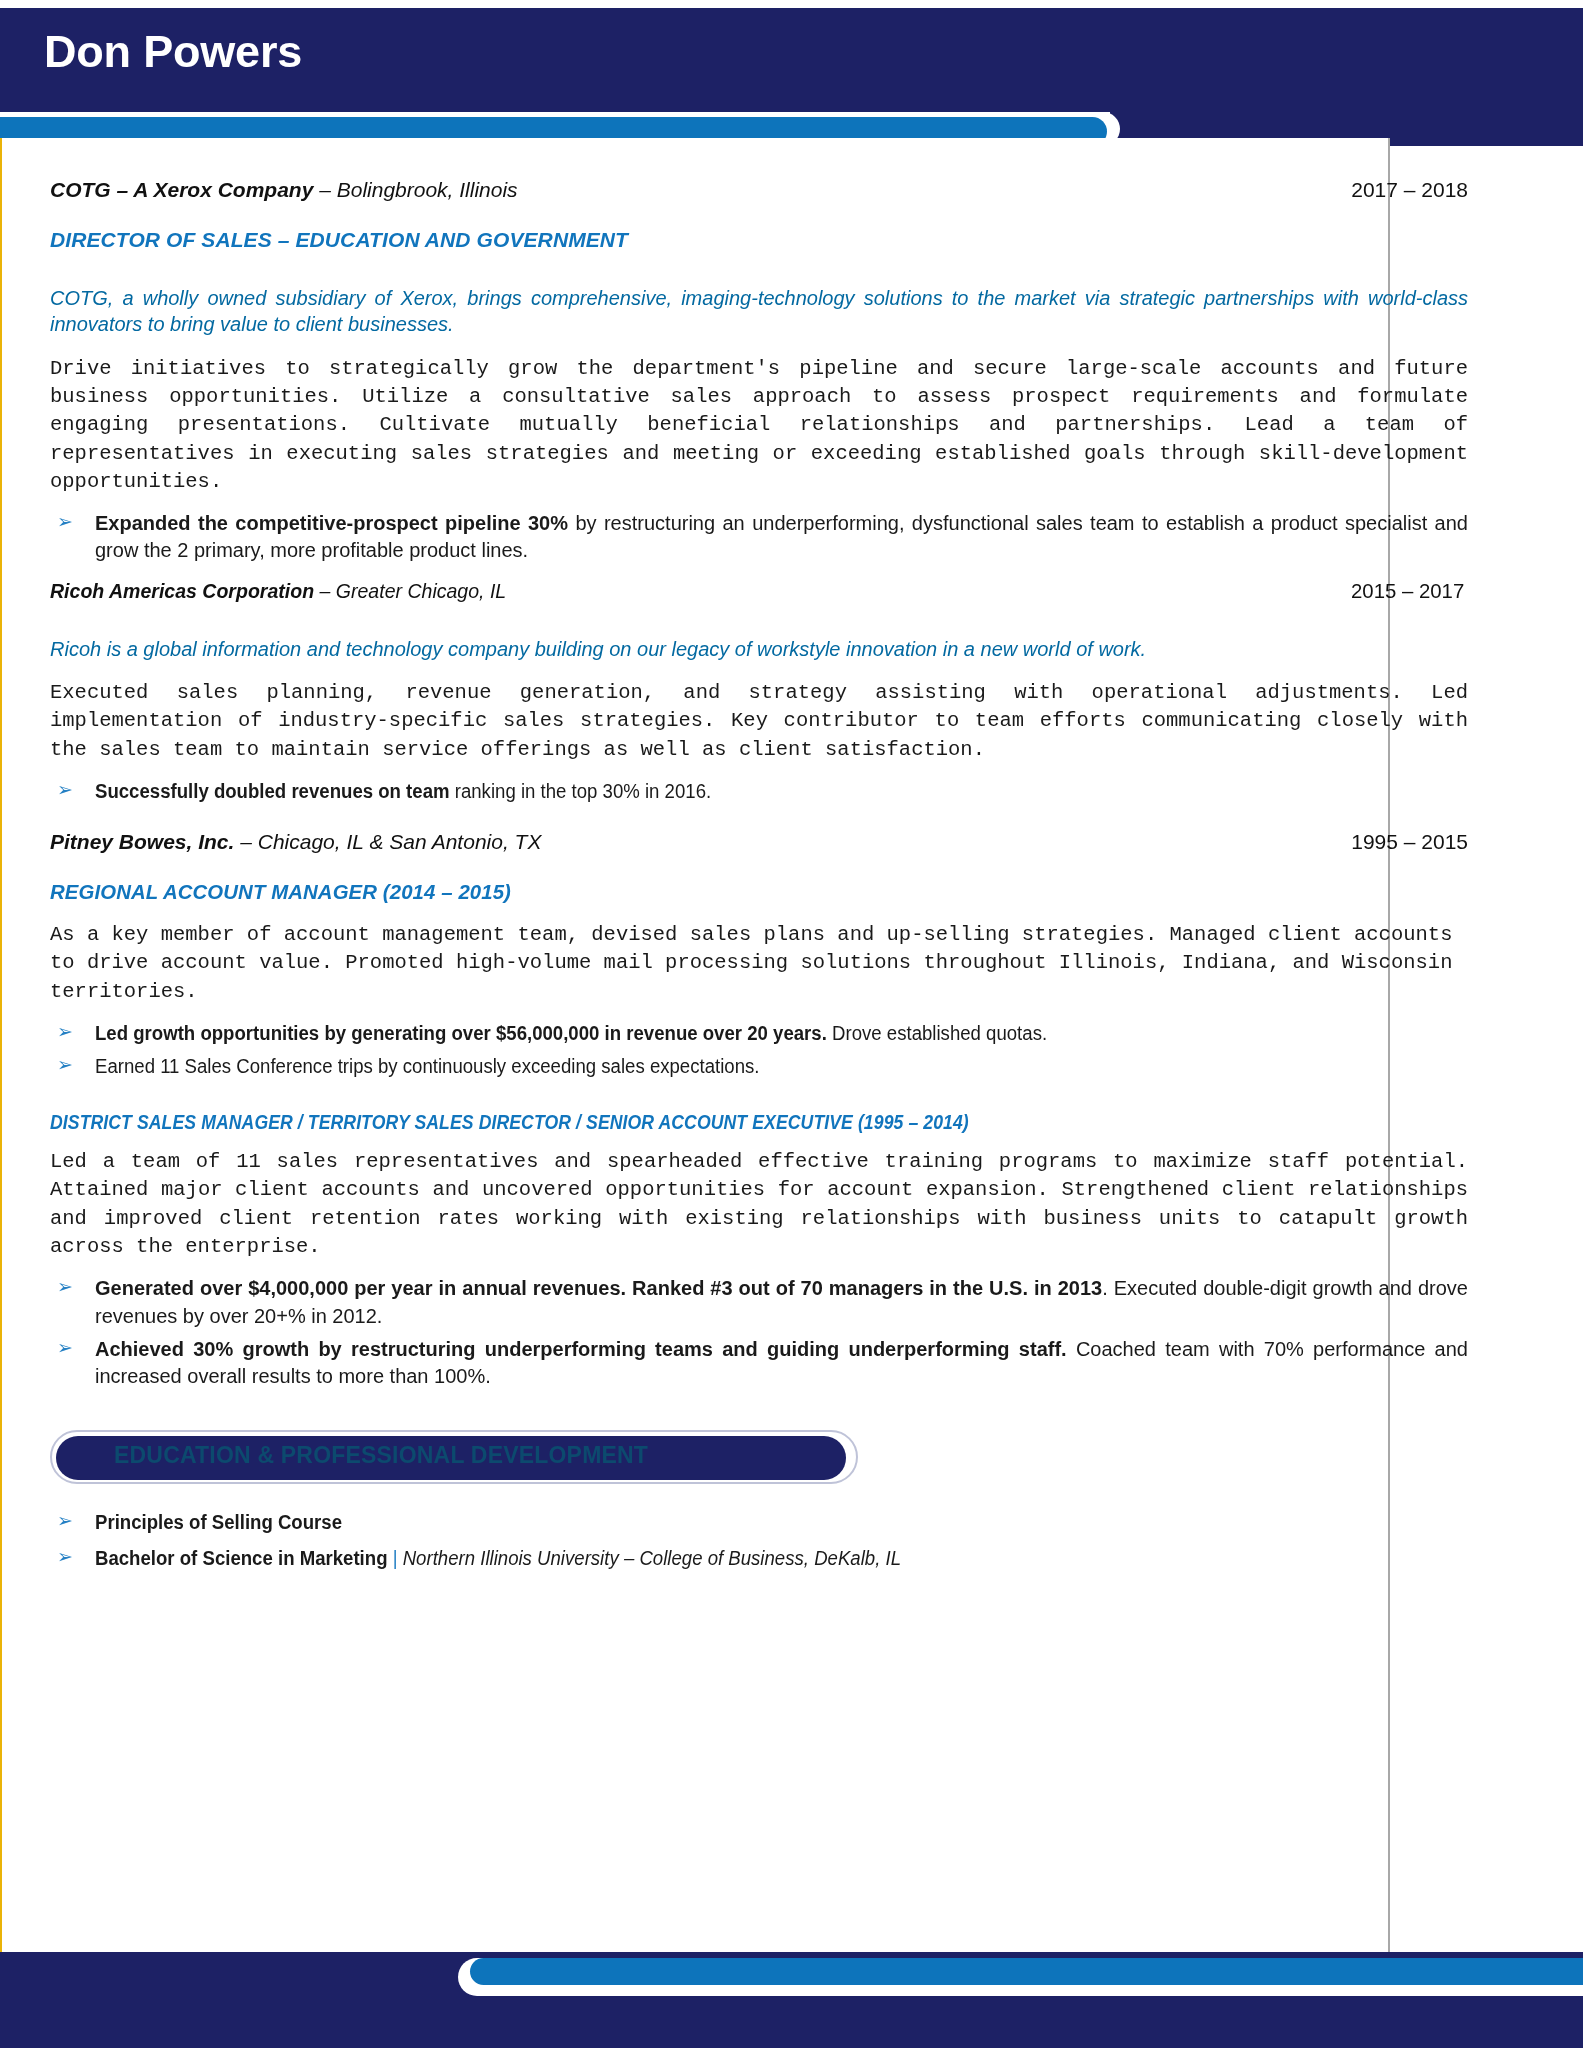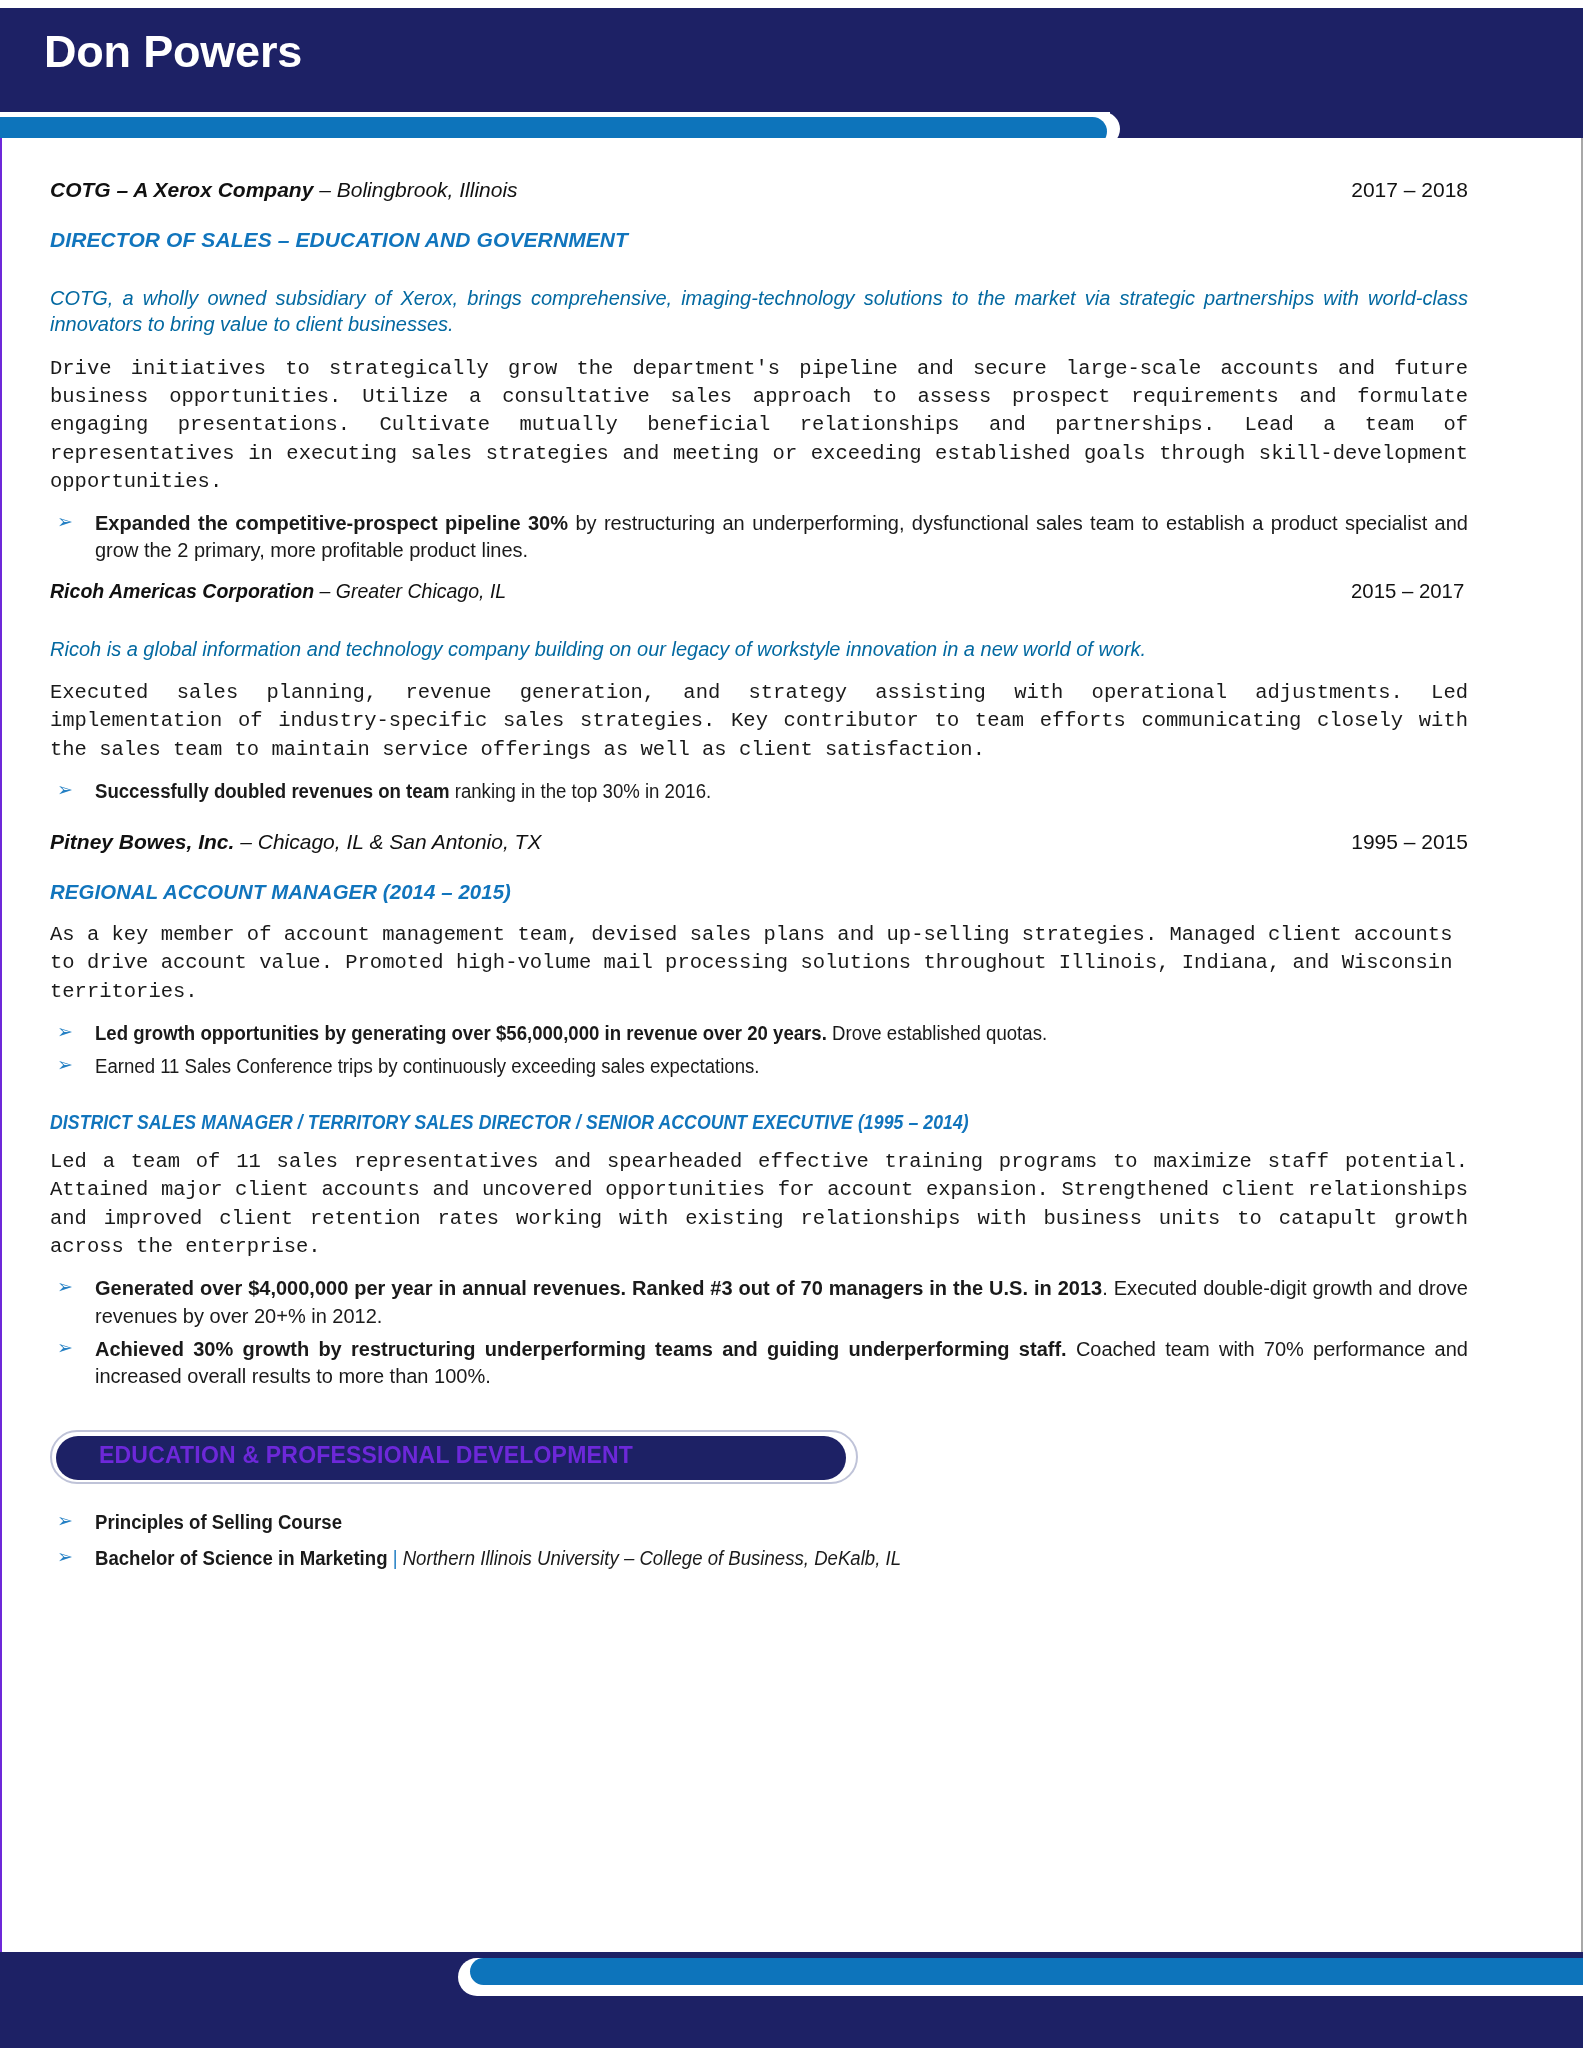--- a/index.html
+++ b/index.html
@@ -104,23 +104,23 @@
     background: #0d74bb;
     border-top-left-radius: 22px;
     border-bottom-left-radius: 22px;
   }
 
   
   .body-frame {
     position: absolute;
     left: 0;
     top: 138px;
-    width: 1583px;
+    width: 1390px;
     height: 1814px;
-    border-left: 2px solid #6d28d9;
+    border-left: 2px solid #eab308;
     border-right: 2px solid #a8a8a8;
     box-sizing: border-box;
     background: #ffffff;
   }
 
   .content {
     position: absolute;
     left: 48px;
     top: 12px;
     width: 1440px;
@@ -248,25 +248,25 @@
     left: 6px;
     top: 6px;
     width: 790px;
     height: 44px;
     background: #1d2165;
     border-radius: 23px;
     box-sizing: border-box;
   }
   .pill-label {
     position: absolute;
-    left: 49px;
+    left: 64px;
     top: 12px;
     font-size: 23px;
     font-weight: bold;
-    color: #6d28d9;
+    color: #0c4a6e;
     letter-spacing: 0.2px;
   }
 
   .edu-list {
     margin-top: 22px;
   }
   .edu-item {
     position: relative;
     padding-left: 45px;
     font-size: 20px;

